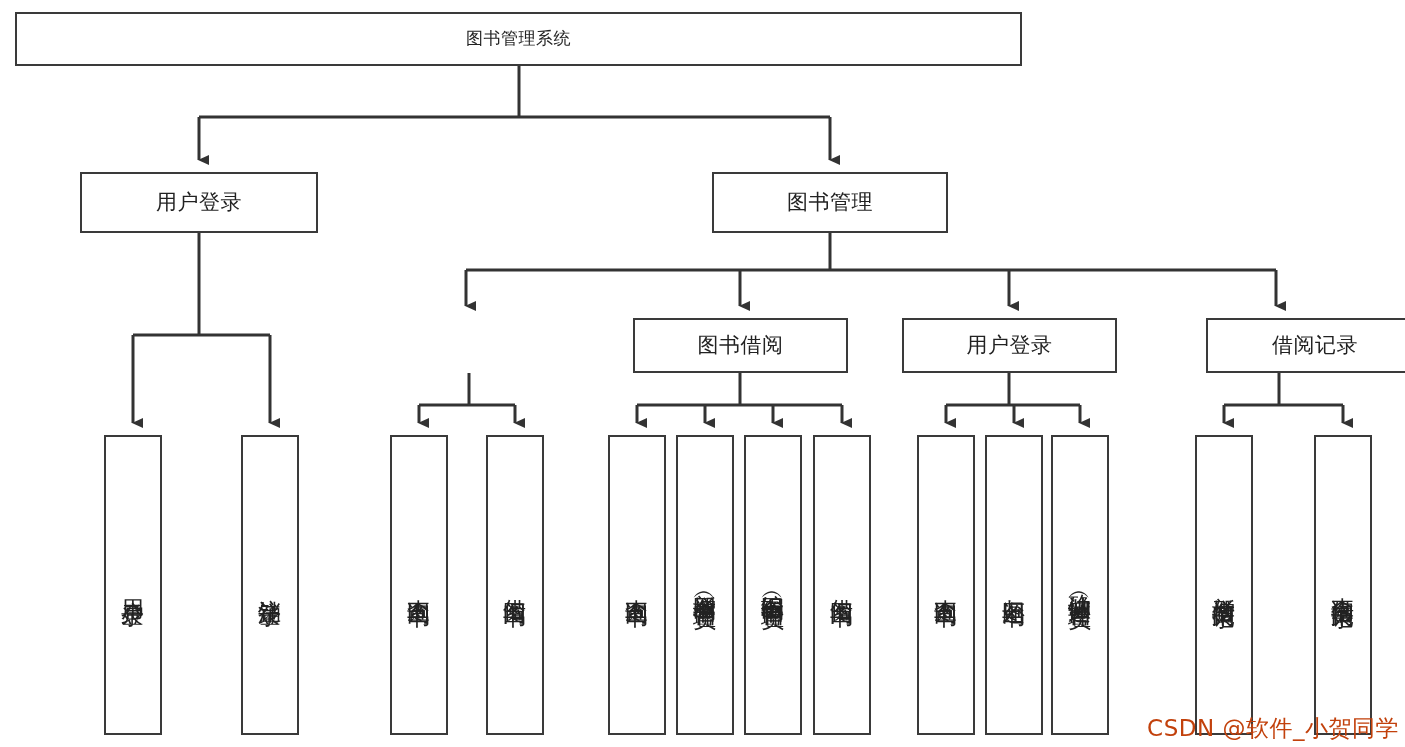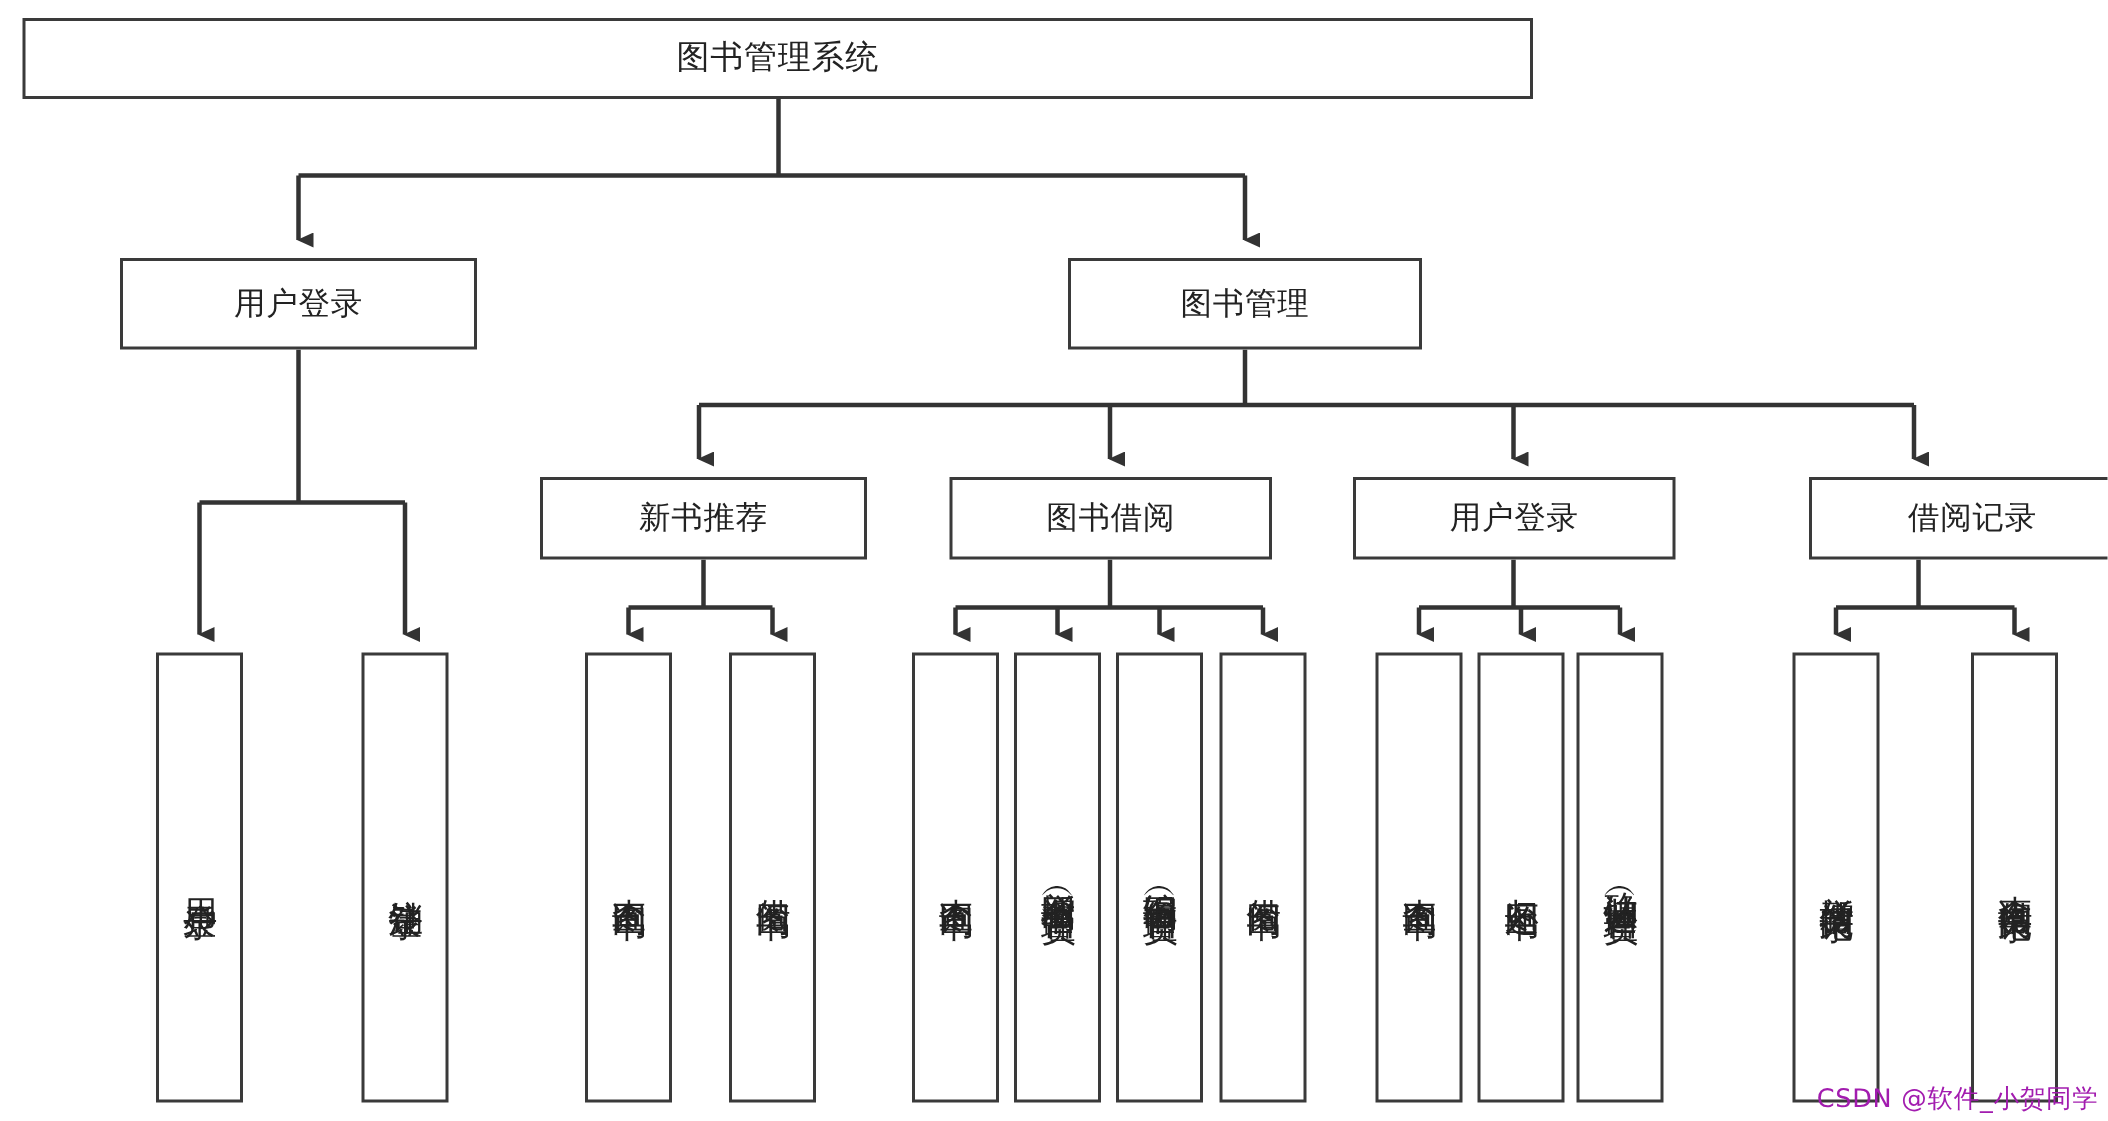--- a/index.html
+++ b/index.html
@@ -25,21 +25,21 @@
     justify-content:center;
     color:#222222;
   }
   .node .lbl{
     font-size:21px;
     line-height:1.15;
     letter-spacing:.5px;
     white-space:nowrap;
   }
   
-  .node.root .lbl{font-size:22px;}
+  .node.root .lbl{font-size:17px;}
 
   
   .node.leaf{
     align-items:center;
     justify-content:center;
     padding:10px 0;
   }
   .node.leaf .lbl{
     writing-mode:vertical-rl;
     text-orientation:upright;
@@ -48,22 +48,22 @@
     letter-spacing:2px;
     white-space:nowrap;
     max-height:280px;
   }
 
   
   #watermark{
     position:absolute;
     right:6px;
     bottom:3px;
-    font-size:17px;
-    color:#a21caf;
+    font-size:23px;
+    color:#c2410c;
     white-space:nowrap;
     letter-spacing:.5px;
   }
 </style>
 </head>
 <body>
 
 <div id="canvas">
 
   <svg id="wires" viewBox="0 0 1405 747" xmlns="http://www.w3.org/2000/svg">
@@ -120,23 +120,20 @@
     <span class="lbl">图书管理系统</span>
   </div>
 
   <div class="node" style="left:80px;top:172px;width:238px;height:61px;">
     <span class="lbl">用户登录</span>
   </div>
   <div class="node" style="left:712px;top:172px;width:236px;height:61px;">
     <span class="lbl">图书管理</span>
   </div>
 
-  <div class="node" style="left:360px;top:318px;width:218px;height:55px;">
-    <span class="lbl">新书推荐</span>
-  </div>
   <div class="node" style="left:633px;top:318px;width:215px;height:55px;text-align:center;">
     <span class="lbl">图书借阅</span>
   </div>
   <div class="node" style="left:902px;top:318px;width:215px;height:55px;">
     <span class="lbl">用户登录</span>
   </div>
   <div class="node" style="left:1170px;top:318px;width:218px;height:55px;margin-left:36px;">
     <span class="lbl">借阅记录</span>
   </div>
 

